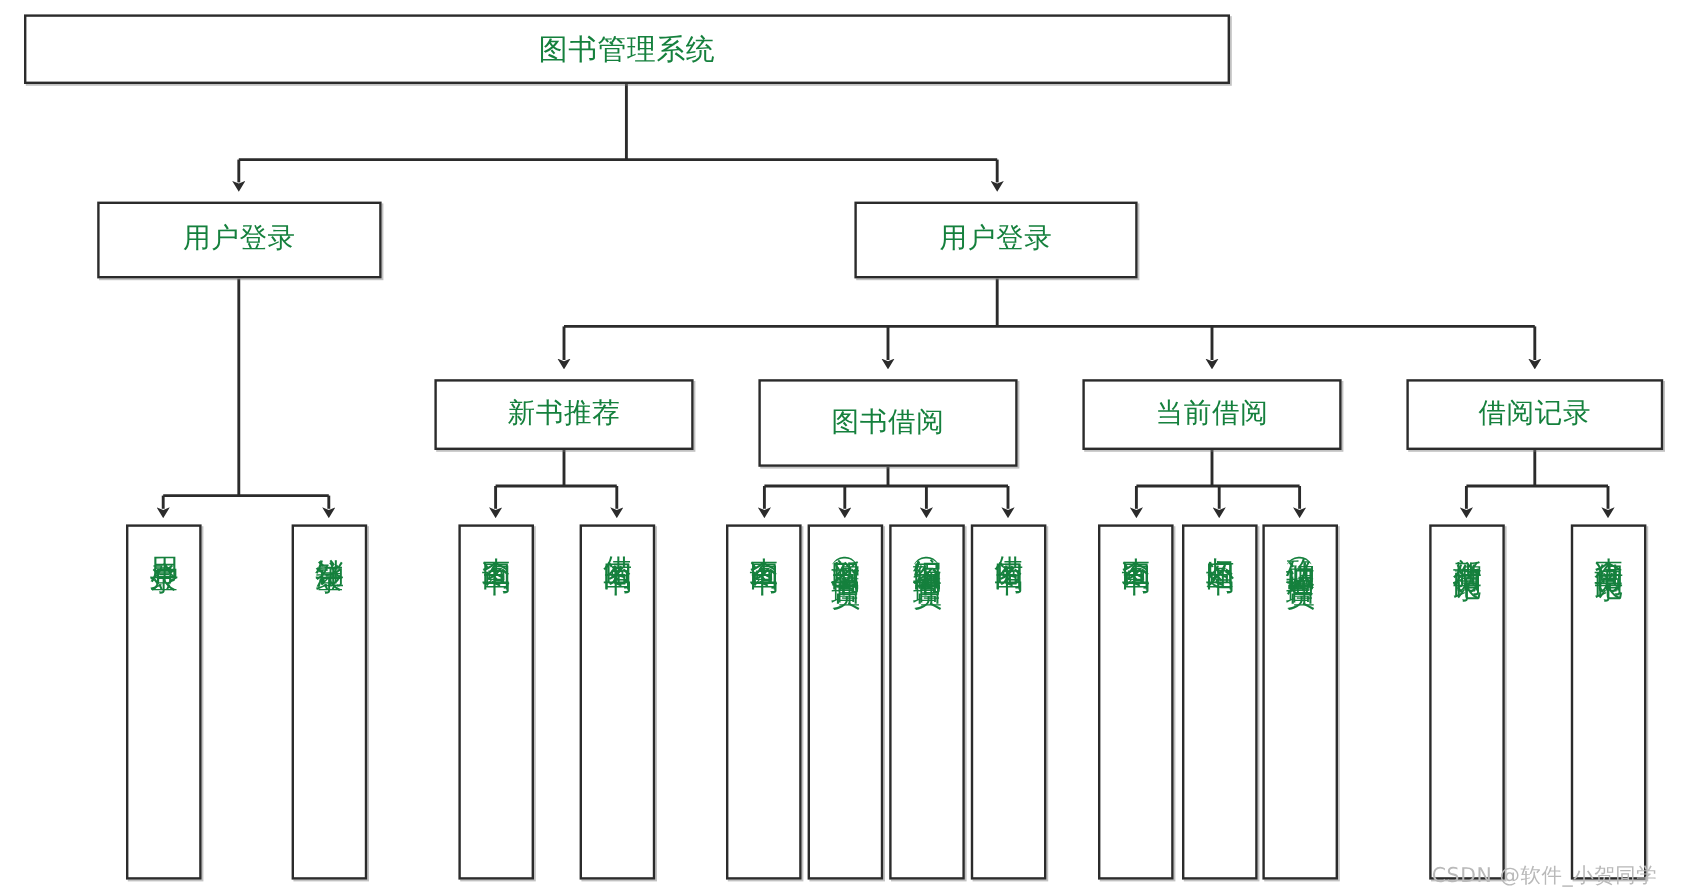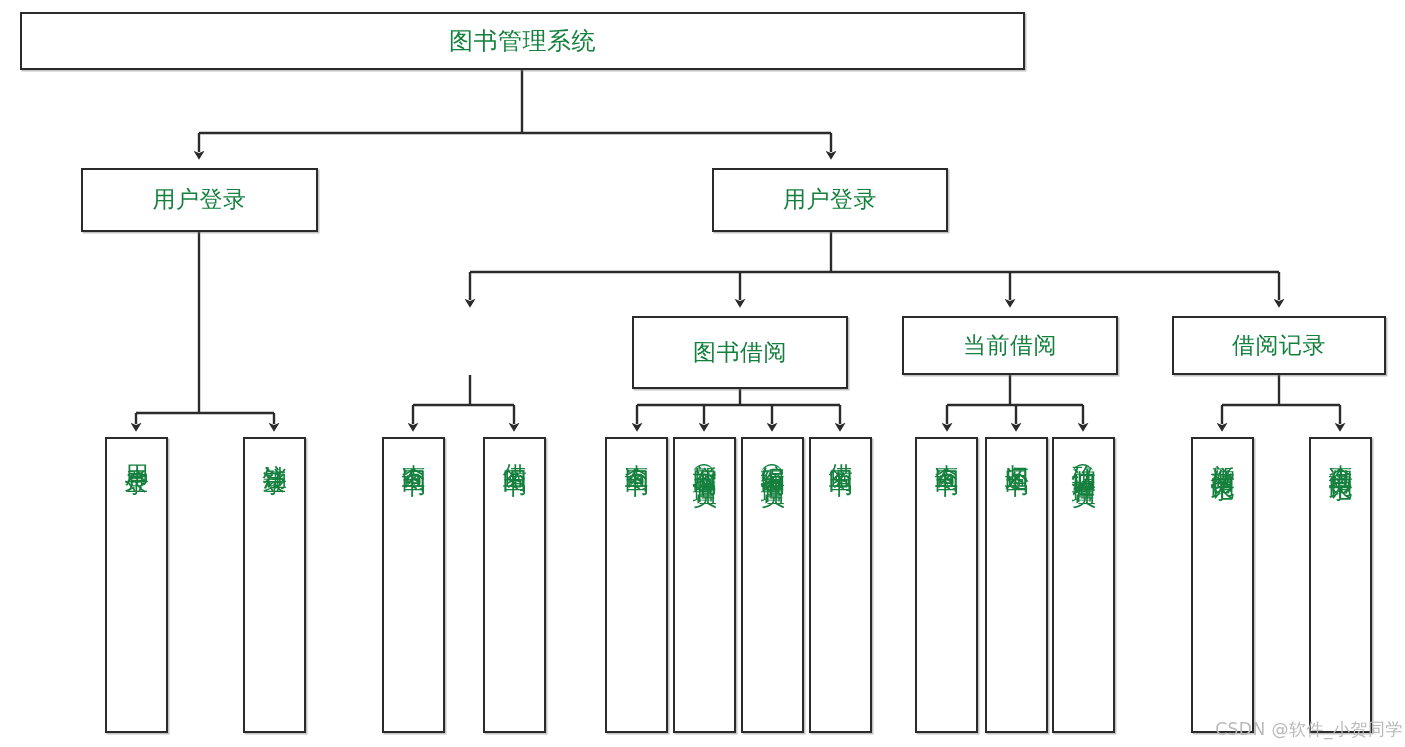--- a/index.html
+++ b/index.html
@@ -59,21 +59,21 @@
   .node.v .node-label {
     writing-mode: vertical-rl;
     text-orientation: upright;
     font-size: 24px;
     line-height: 1.02;
     letter-spacing: 3px;
     white-space: nowrap;
   }
   #watermark {
     position: absolute;
-    right: 2px;
+    right: 24px;
     bottom: 6px;
     font-size: 17px;
     color: #b9b9b9;
     letter-spacing: 0.5px;
     z-index: 5;
     white-space: nowrap;
     font-family: "DejaVu Sans", "Liberation Sans", sans-serif;
   }
 </style>
 </head>
@@ -136,20 +136,23 @@
   </div>
 
   <div class="node h" style="left:81px; top:168px; width:237px; height:64px;">
     <span class="node-label">用户登录</span>
   </div>
 
   <div class="node h" style="left:712px; top:168px; width:236px; height:64px;">
     <span class="node-label">用户登录</span>
   </div>
 
+  <div class="node h" style="left:362px; top:316px; width:216px; height:59px;">
+    <span class="node-label">新书推荐</span>
+  </div>
 
   <div class="node h" style="left:632px; top:316px; width:216px; height:73px;">
     <span class="node-label">图书借阅</span>
   </div>
 
   <div class="node h" style="left:1172px; top:316px; width:214px; height:59px;">
     <span class="node-label">借阅记录</span>
   </div>
 
   <div class="node h" style="left:902px; top:316px; width:216px; height:59px;">

